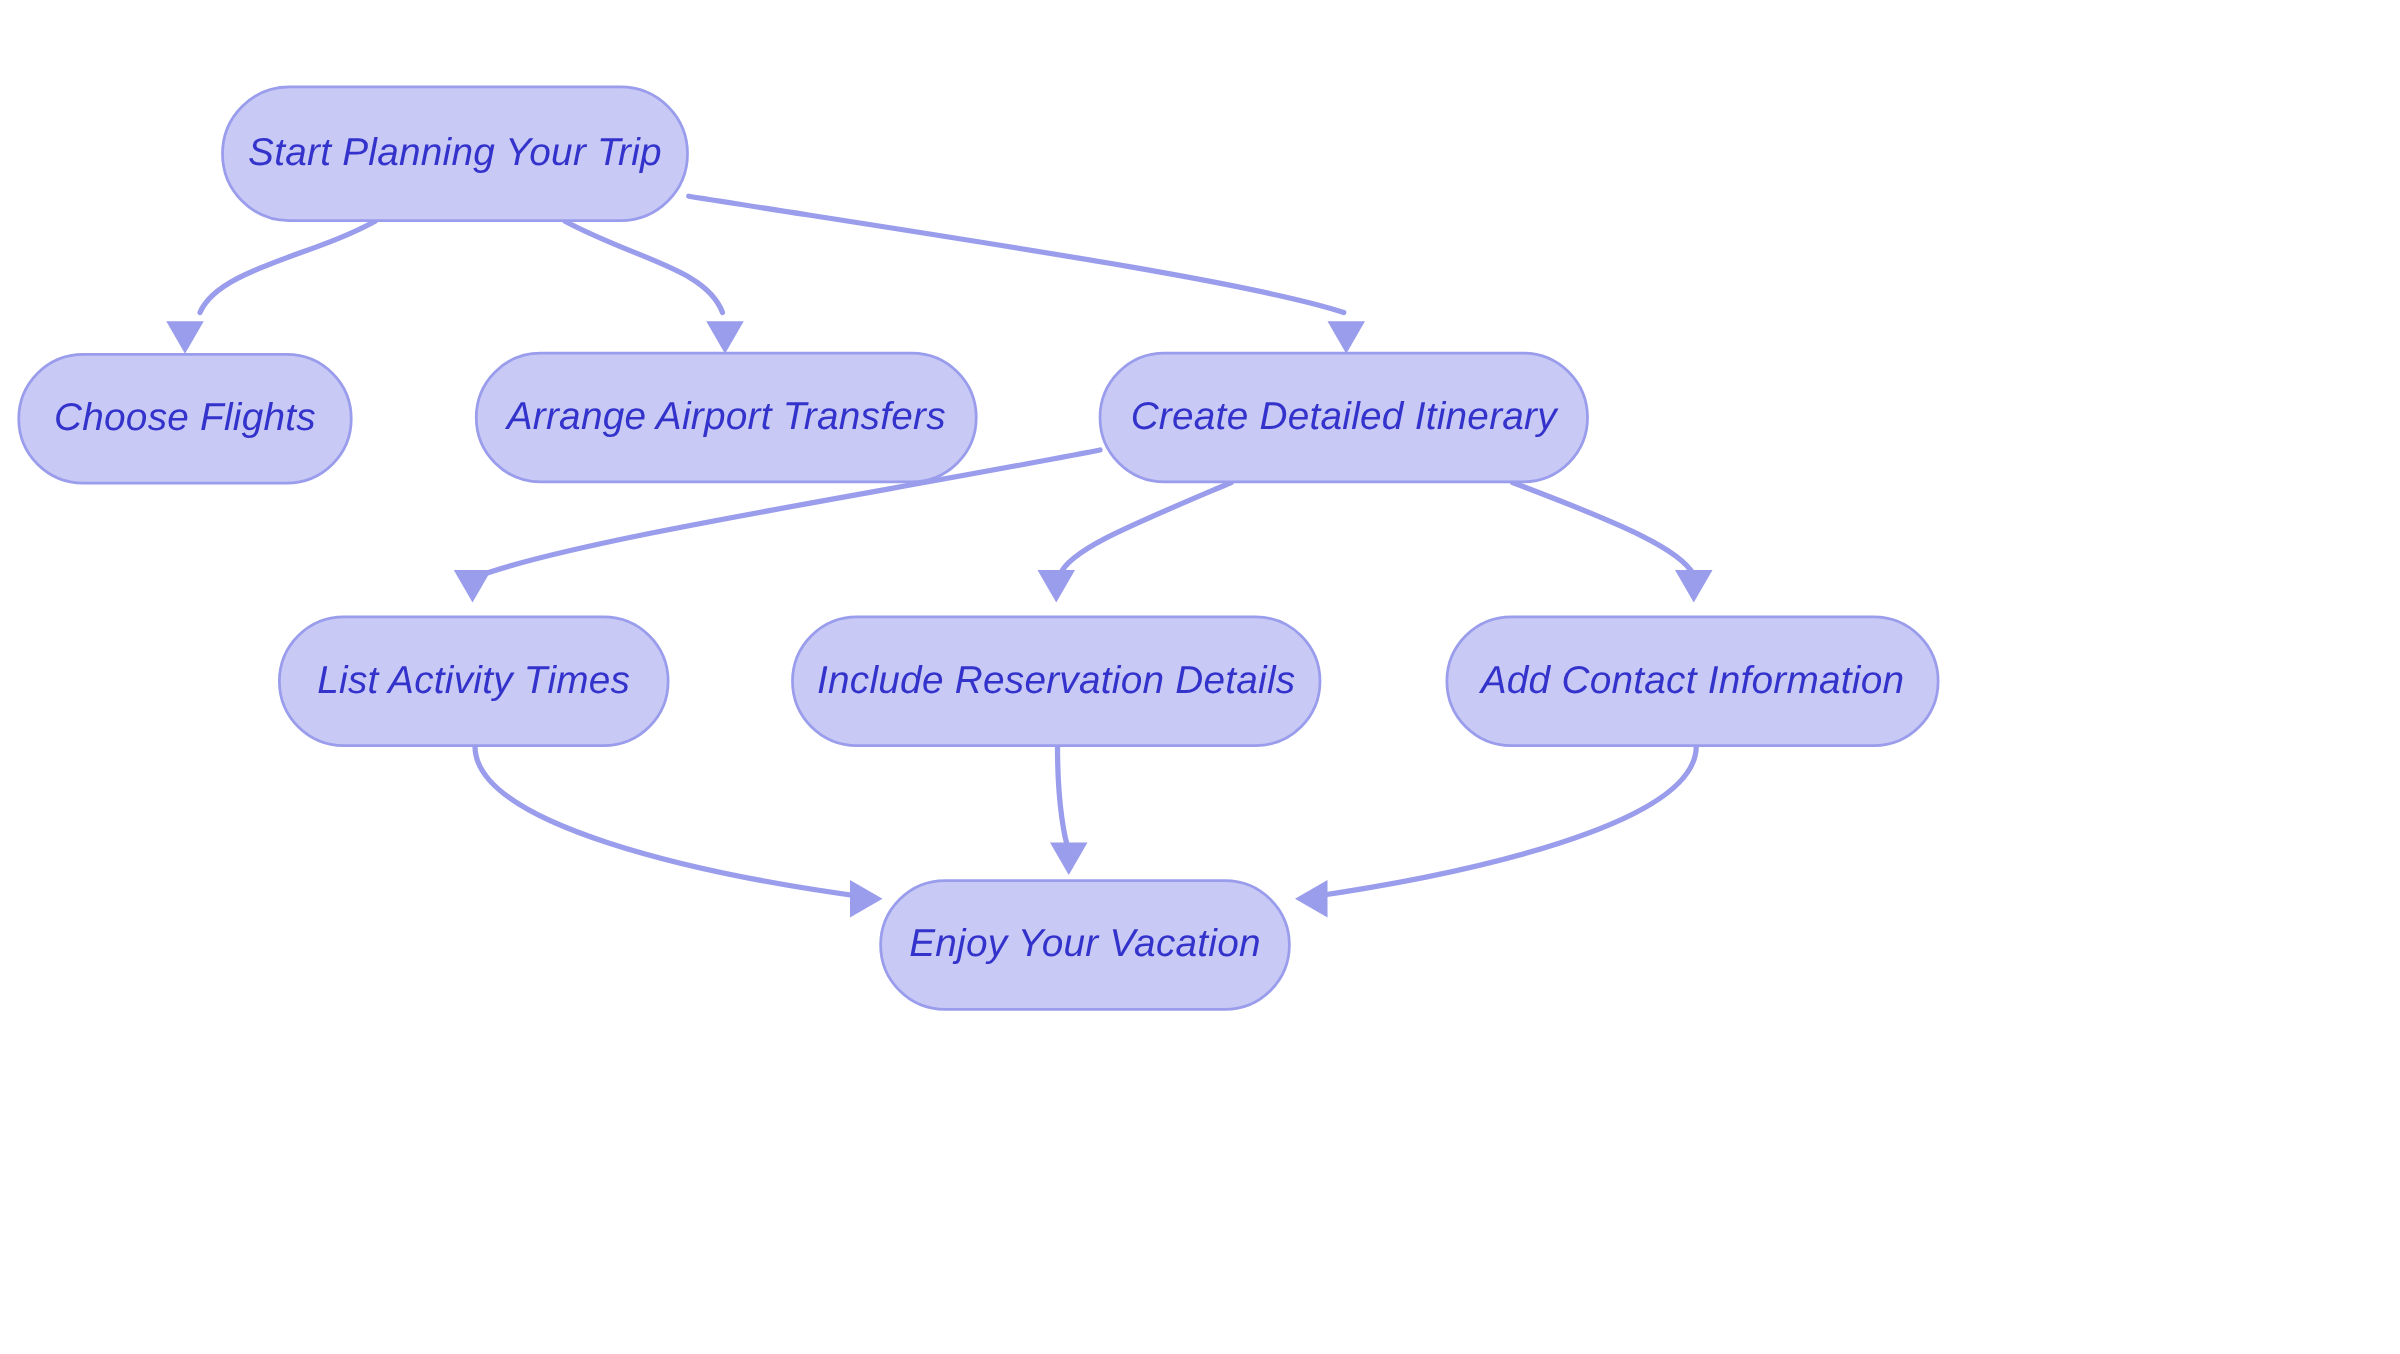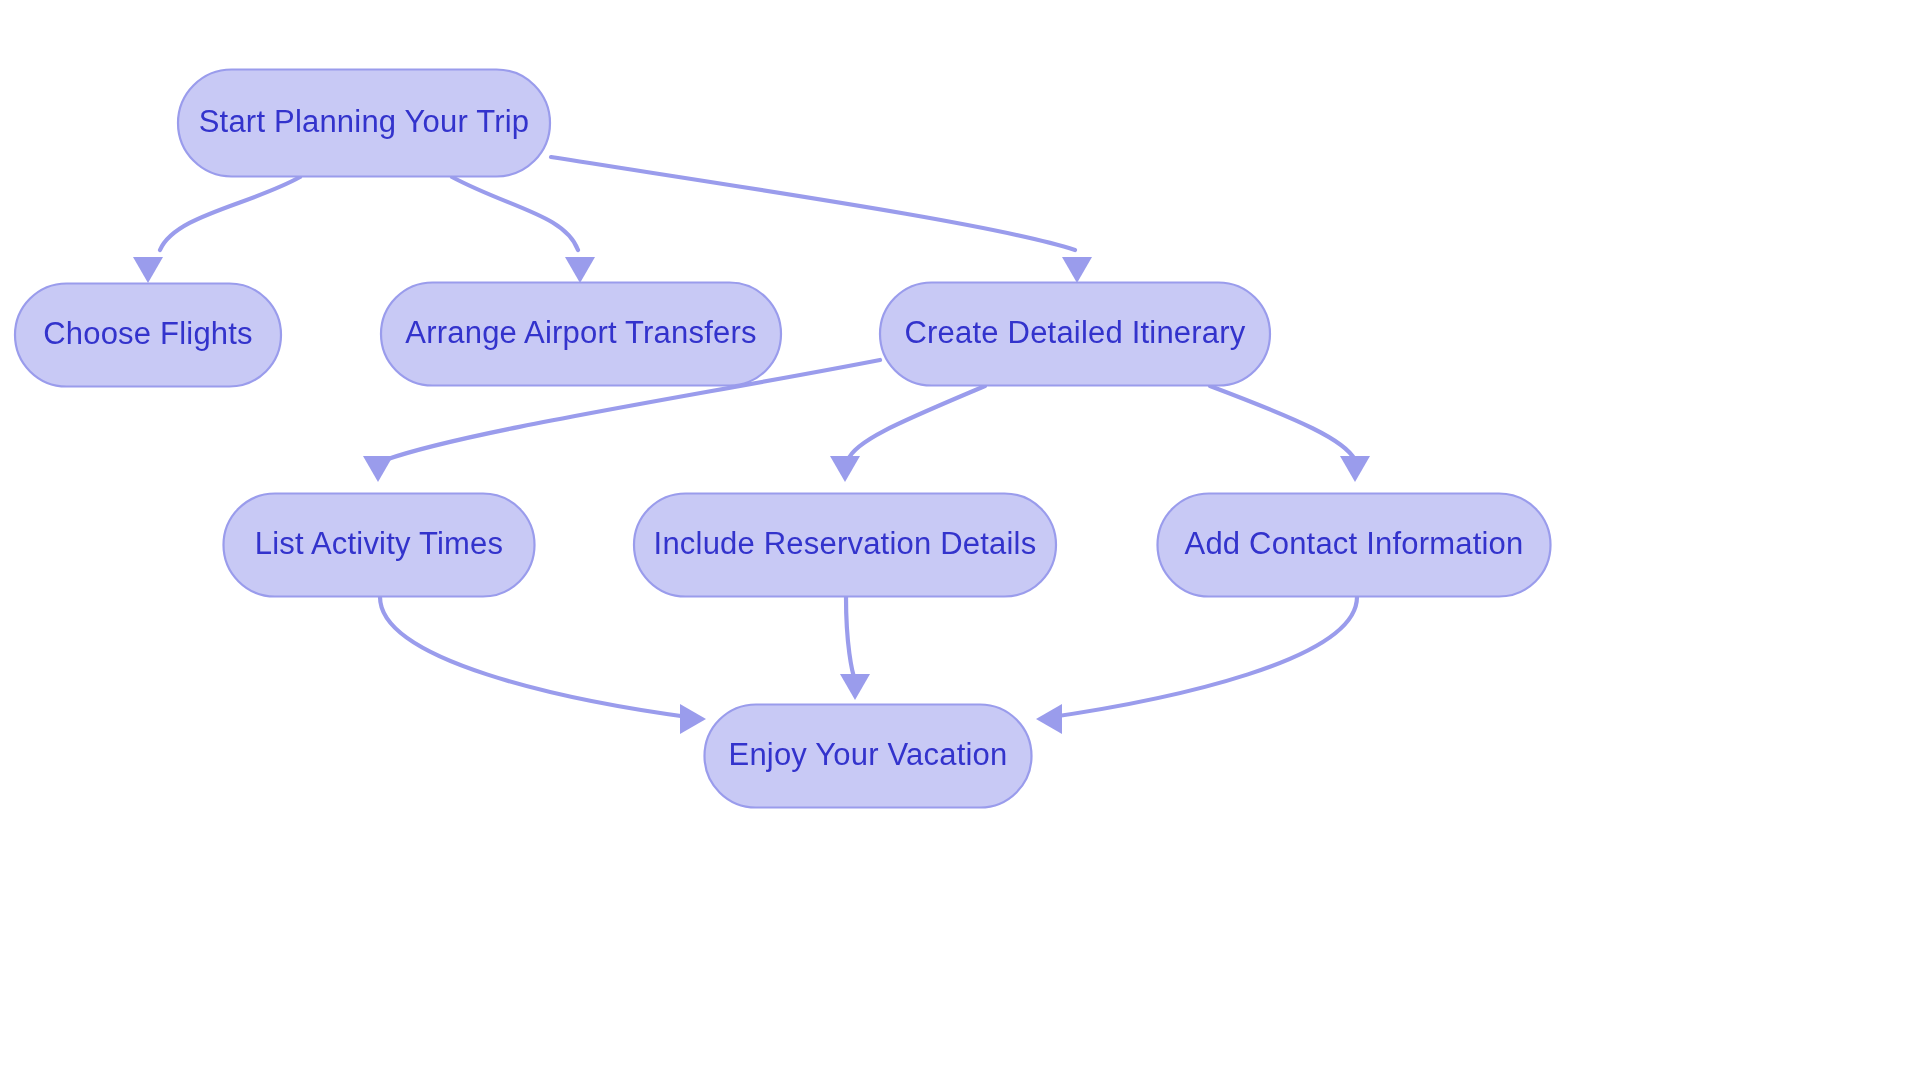--- a/index.html
+++ b/index.html
@@ -12,20 +12,21 @@
     width: 1920px;
     height: 1083px;
     overflow: hidden;
     font-family: "Liberation Sans", sans-serif;
   }
   #flowchart-root {
     position: relative;
     width: 1920px;
     height: 1083px;
     background: #ffffff;
+    font-style: italic;
   }
   svg.flow-canvas {
     position: absolute;
     top: 0;
     left: 0;
     width: 1920px;
     height: 1083px;
     display: block;
   }
   .edge-path {

